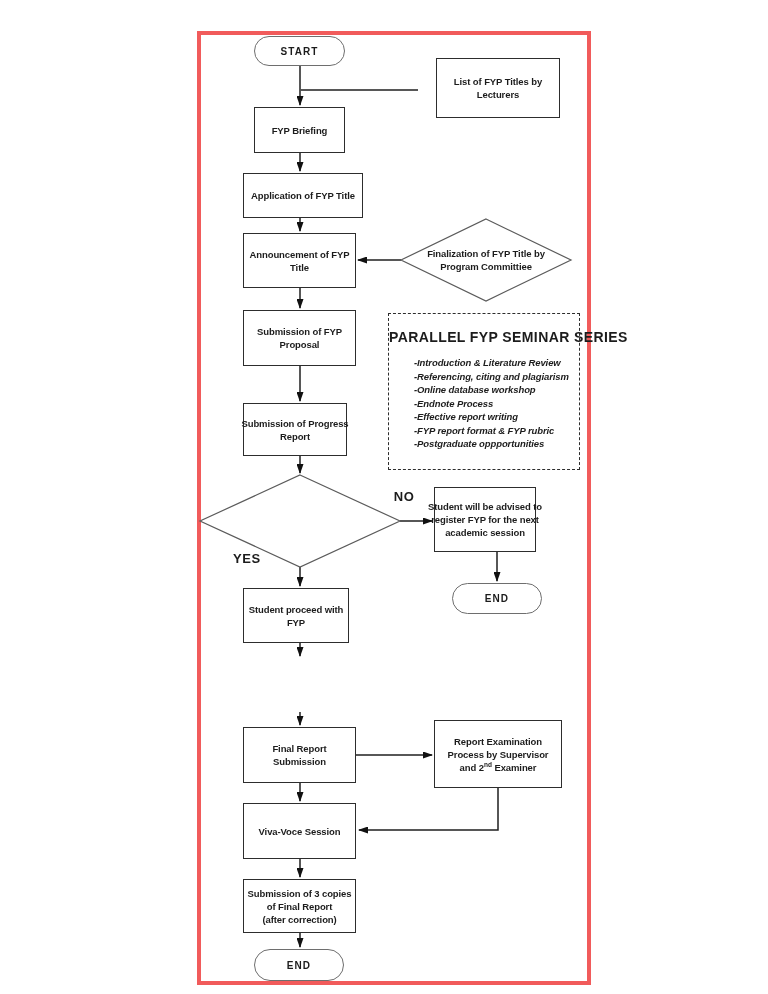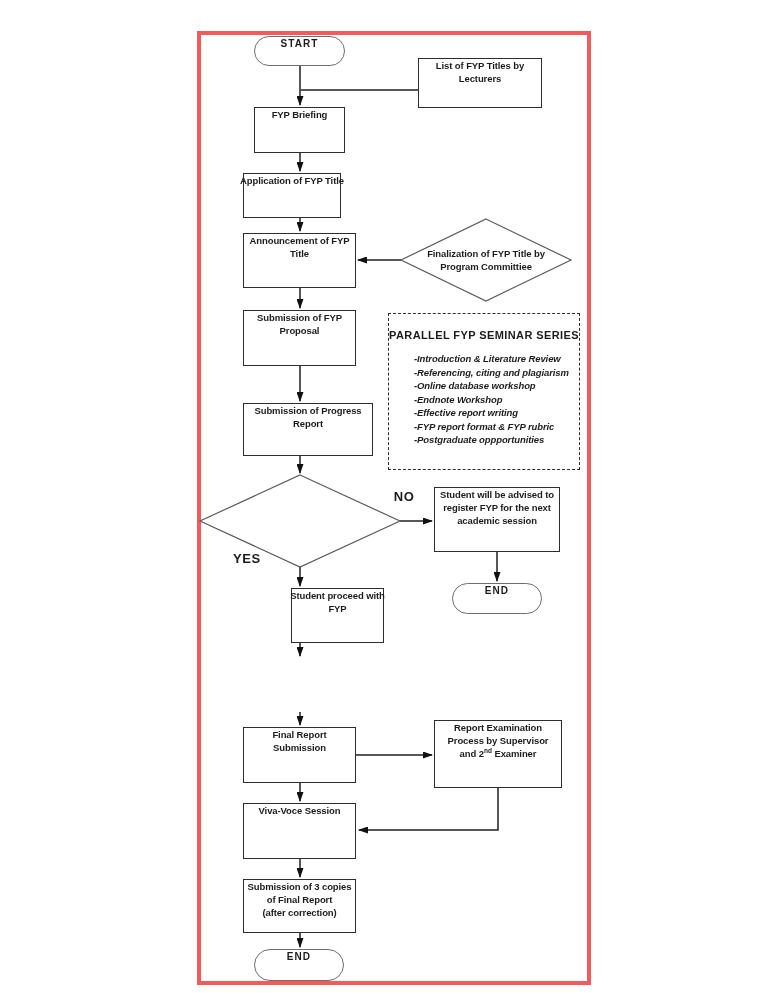--- a/index.html
+++ b/index.html
@@ -7,39 +7,39 @@
     position:relative; width:768px; height:994px; background:#ffffff;
     font-family:"Liberation Sans", sans-serif; overflow:hidden;
   }
   .frame {
     position:absolute; left:197px; top:31px; width:394px; height:954px;
     border:4px solid #f15b5b; box-sizing:border-box;
   }
   svg.wires { position:absolute; left:0; top:0; }
   .node {
     position:absolute; box-sizing:border-box; background:#ffffff;
-    border:1.6px solid #2d2d2d; display:flex; justify-content:center;
+    border:1.6px solid #2d2d2d; display:flex; align-items:center; justify-content:center;
   }
   .oval { border:1.3px solid #6e6e6e; border-radius:17px; }
   .lbl {
     font-weight:700; font-size:9.5px; line-height:13px; color:#1c1c1c;
     text-align:center; white-space:pre; letter-spacing:-0.1px;
   }
   .caps { letter-spacing:1.1px; font-size:10px; }
   .dlabel { position:absolute; display:flex; align-items:center; justify-content:center; }
   .edge-label {
     position:absolute; font-weight:700; font-size:13px; color:#1c1c1c;
     letter-spacing:0.6px; text-align:center;
   }
   .seminar {
     position:absolute; left:388px; top:313px; width:192px; height:157px;
     border:1.6px dashed #2d2d2d; box-sizing:border-box; background:#ffffff;
   }
   .seminar-title {
-    margin-top:15px; text-align:center; font-weight:700; font-size:11px;
+    margin-top:15px; text-align:center; font-weight:700; font-size:14px;
     letter-spacing:0.4px; color:#1c1c1c; white-space:pre;
   }
   .seminar-items { margin-top:11px; padding-left:25px; }
   .seminar-item {
     font-weight:700; font-size:9.5px; line-height:13.5px; color:#1c1c1c;
     white-space:pre; letter-spacing:-0.1px;font-style:italic;
   }
   sup.ord { font-size:6.5px; line-height:0; vertical-align:4px; letter-spacing:0; }
 </style>
 </head>
@@ -82,48 +82,48 @@
   <div class="node oval" style="left:254px;top:36px;width:91px;height:30px;">
     <div class="lbl caps">START</div>
   </div>
   <div class="node oval" style="left:452px;top:583px;width:90px;height:31px;">
     <div class="lbl caps">END</div>
   </div>
   <div class="node oval" style="left:254px;top:949px;width:90px;height:32px;">
     <div class="lbl caps">END</div>
   </div>
 
-  <div class="node" style="left:418px;top:58px;width:124px;height:50px;">
+  <div class="node" style="left:436px;top:58px;width:124px;height:60px;">
     <div class="lbl">List of FYP Titles by
 Lecturers</div>
   </div>
   <div class="node" style="left:254px;top:107px;width:91px;height:46px;">
     <div class="lbl">FYP Briefing</div>
   </div>
-  <div class="node" style="left:243px;top:173px;width:98px;height:45px;">
+  <div class="node" style="left:243px;top:173px;width:120px;height:45px;">
     <div class="lbl">Application of FYP Title</div>
   </div>
   <div class="node" style="left:243px;top:233px;width:113px;height:55px;">
     <div class="lbl">Announcement of FYP
 Title</div>
   </div>
   <div class="node" style="left:243px;top:310px;width:113px;height:56px;">
     <div class="lbl">Submission of FYP
 Proposal</div>
   </div>
-  <div class="node" style="left:243px;top:403px;width:130px;height:53px;">
+  <div class="node" style="left:243px;top:403px;width:104px;height:53px;">
     <div class="lbl">Submission of Progress
 Report</div>
   </div>
-  <div class="node" style="left:434px;top:487px;width:126px;height:65px;">
+  <div class="node" style="left:434px;top:487px;width:102px;height:65px;">
     <div class="lbl">Student will be advised to
 register FYP for the next
 academic session</div>
   </div>
-  <div class="node" style="left:243px;top:588px;width:93px;height:55px;margin-left:48px;">
+  <div class="node" style="left:243px;top:588px;width:106px;height:55px;">
     <div class="lbl">Student proceed with
 FYP</div>
   </div>
   <div class="node" style="left:243px;top:727px;width:113px;height:56px;">
     <div class="lbl">Final Report
 Submission</div>
   </div>
   <div class="node" style="left:434px;top:720px;width:128px;height:68px;">
     <div class="lbl"><span>Report Examination
 Process by Supervisor
@@ -145,20 +145,20 @@
 
   <div class="edge-label" style="left:390px;top:489px;width:28px;">NO</div>
   <div class="edge-label" style="left:230px;top:551px;width:34px;">YES</div>
 
   <div class="seminar">
     <div class="seminar-title">PARALLEL FYP SEMINAR SERIES</div>
     <div class="seminar-items">
       <div class="seminar-item">-Introduction &amp; Literature Review</div>
       <div class="seminar-item">-Referencing, citing and plagiarism</div>
       <div class="seminar-item">-Online database workshop</div>
-      <div class="seminar-item">-Endnote Workshop</div>
+      <div class="seminar-item">-Endnote Process</div>
       <div class="seminar-item">-Effective report writing</div>
       <div class="seminar-item">-FYP report format &amp; FYP rubric</div>
       <div class="seminar-item">-Postgraduate oppportunities</div>
     </div>
   </div>
 
 </div>
 
 </body></html>

